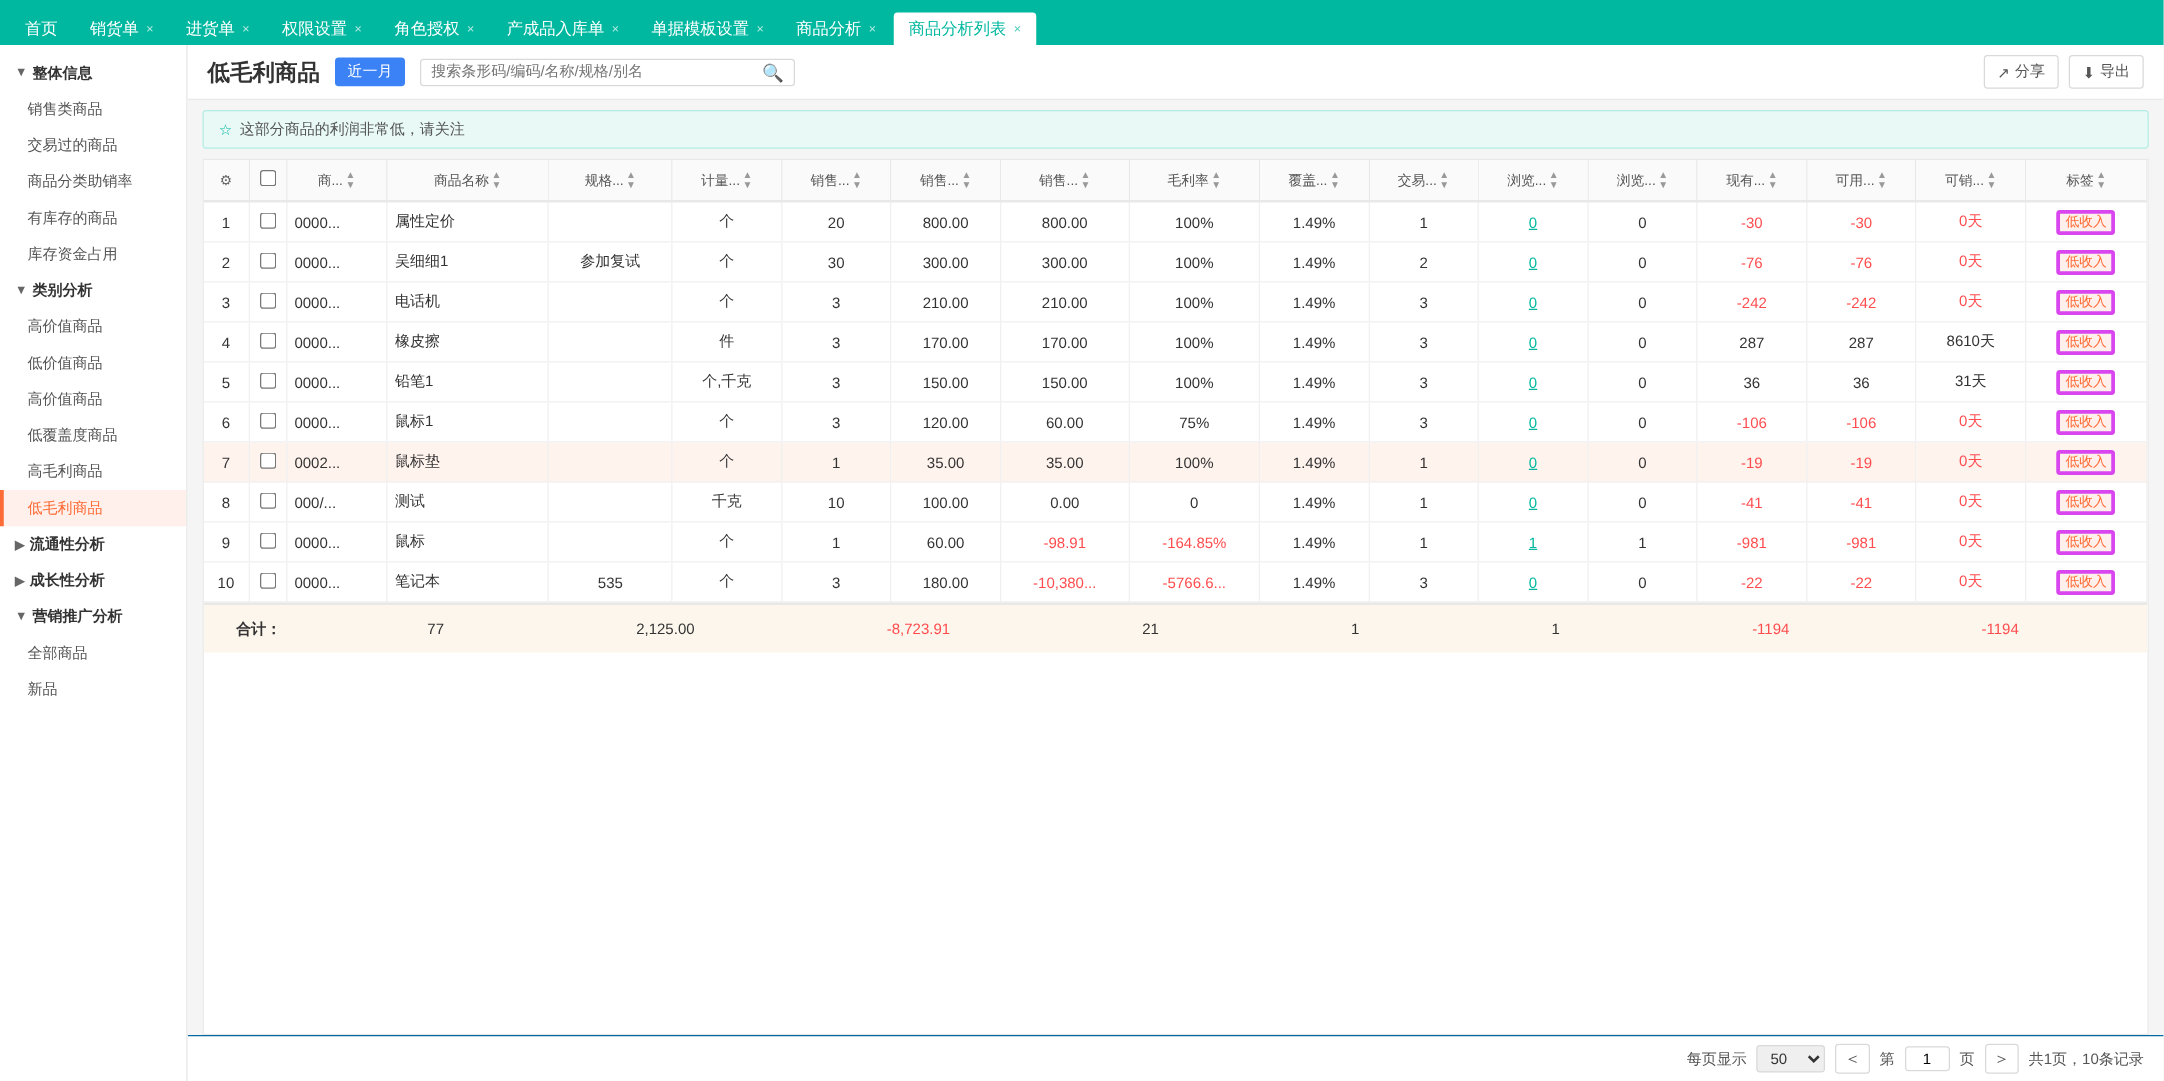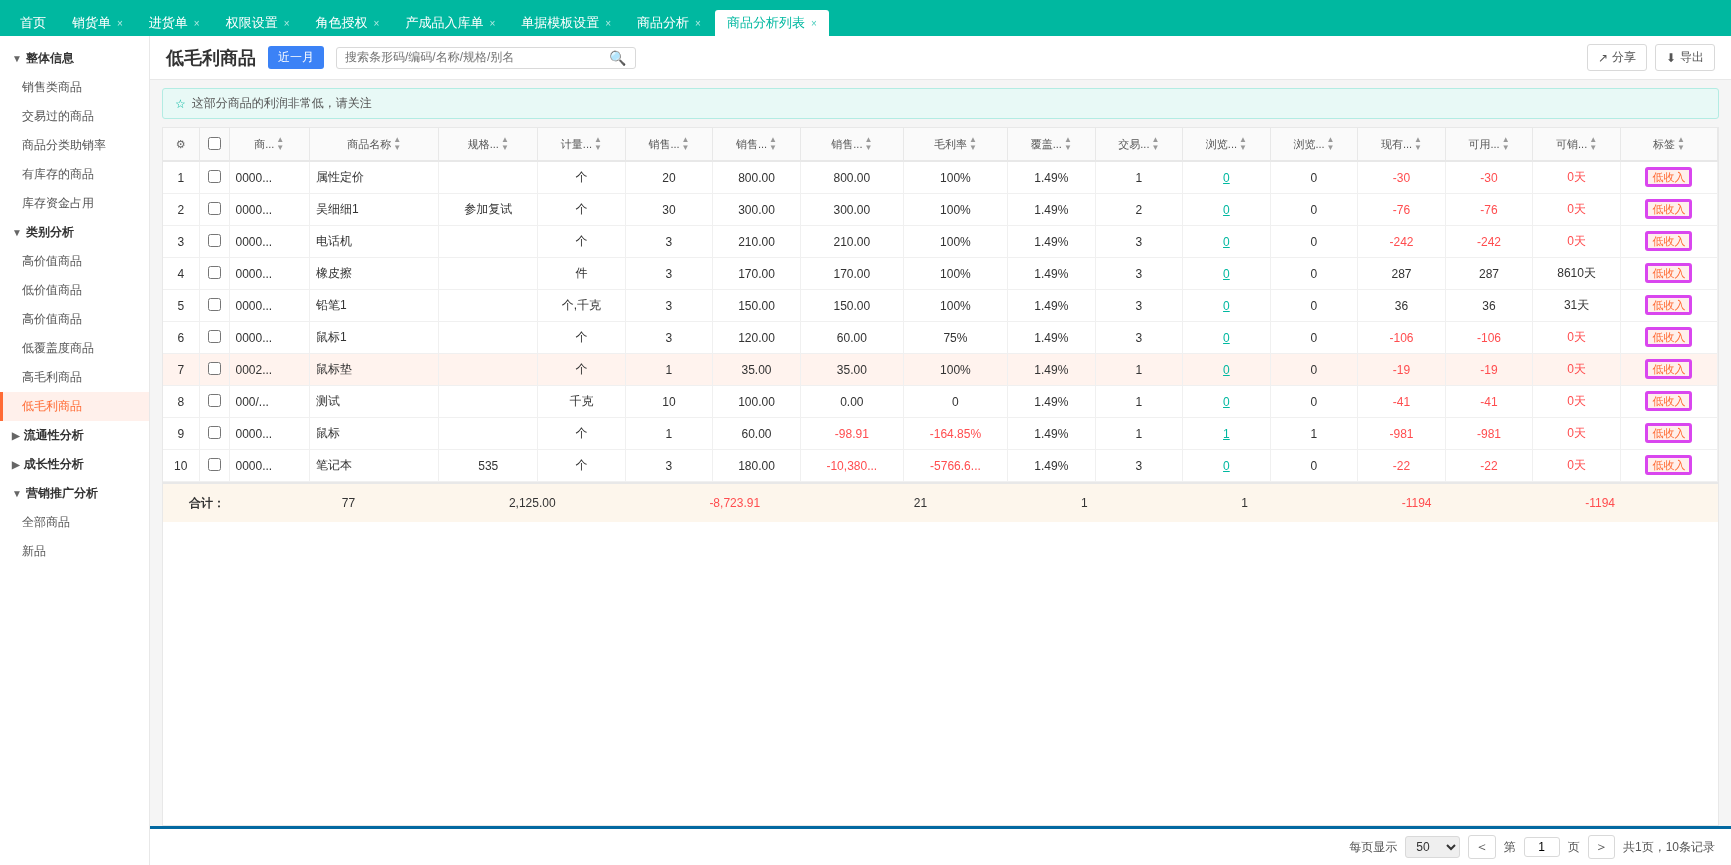--- a/index.html
+++ b/index.html
@@ -210,21 +210,21 @@
       display: flex;
       align-items: center;
       font-size: 12px;
       min-height: 40px;
     }
     .footer-label { font-weight: bold; color: #333; margin-left: 20px; margin-right: 20px; }
 
     
     .bottom-bar {
       background: #fff;
-      border-top: 3px solid #0369a1;
+      border-top: 1px solid #0369a1;
       padding: 6px 16px;
       display: flex;
       align-items: center;
       justify-content: flex-end;
       gap: 8px;
       font-size: 12px;
       color: #555;
     }
     .per-page-label { color: #555; }
     .per-page-select {

